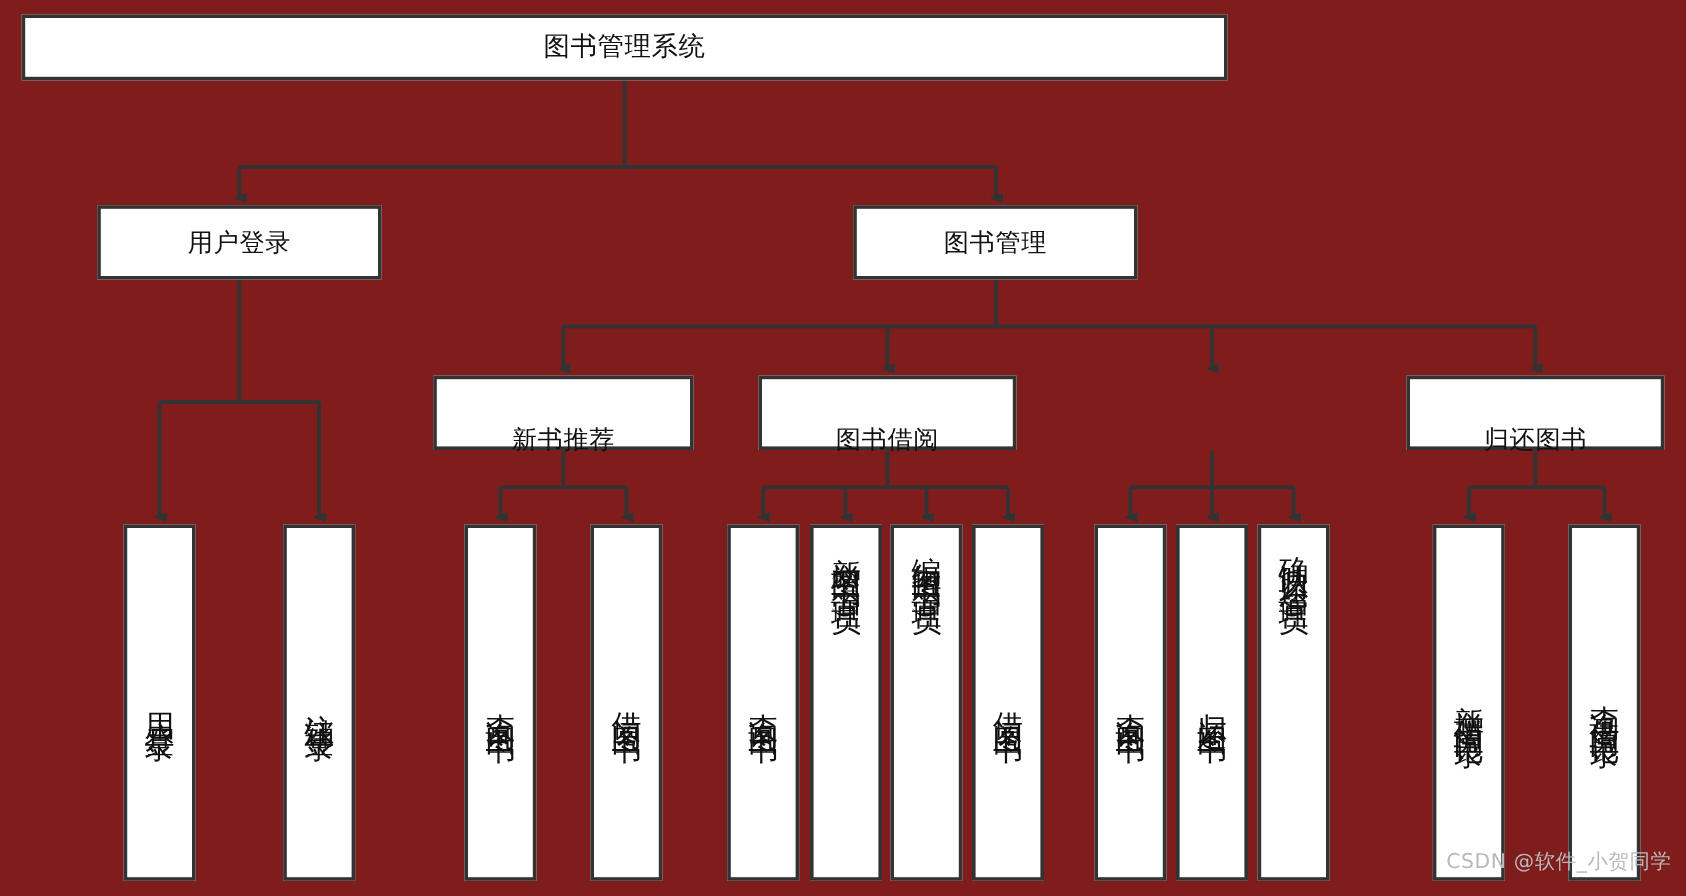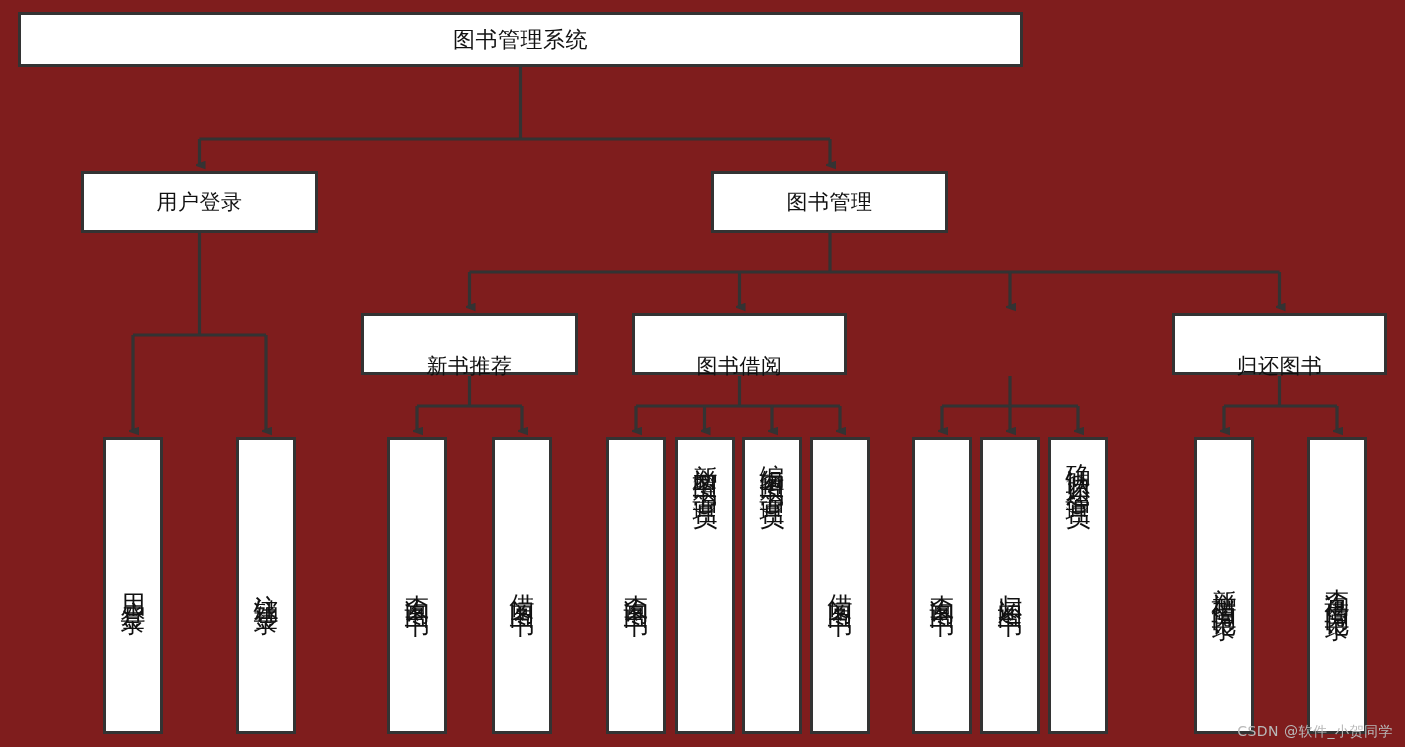--- a/index.html
+++ b/index.html
@@ -67,22 +67,22 @@
     text-orientation:upright;
     font-size:25px;
     line-height:1.0;
     letter-spacing:6px;
     color:#111111;
     white-space:nowrap;
   }
   .watermark{
     position:absolute;
     right:12px;
-    bottom:6px;
-    font-size:14px;
+    bottom:18px;
+    font-size:17px;
     color:#b9b9b9;
     letter-spacing:0.5px;
     z-index:5;
     white-space:nowrap;
     text-align:center;
   }
 </style>
 </head>
 <body>
 

